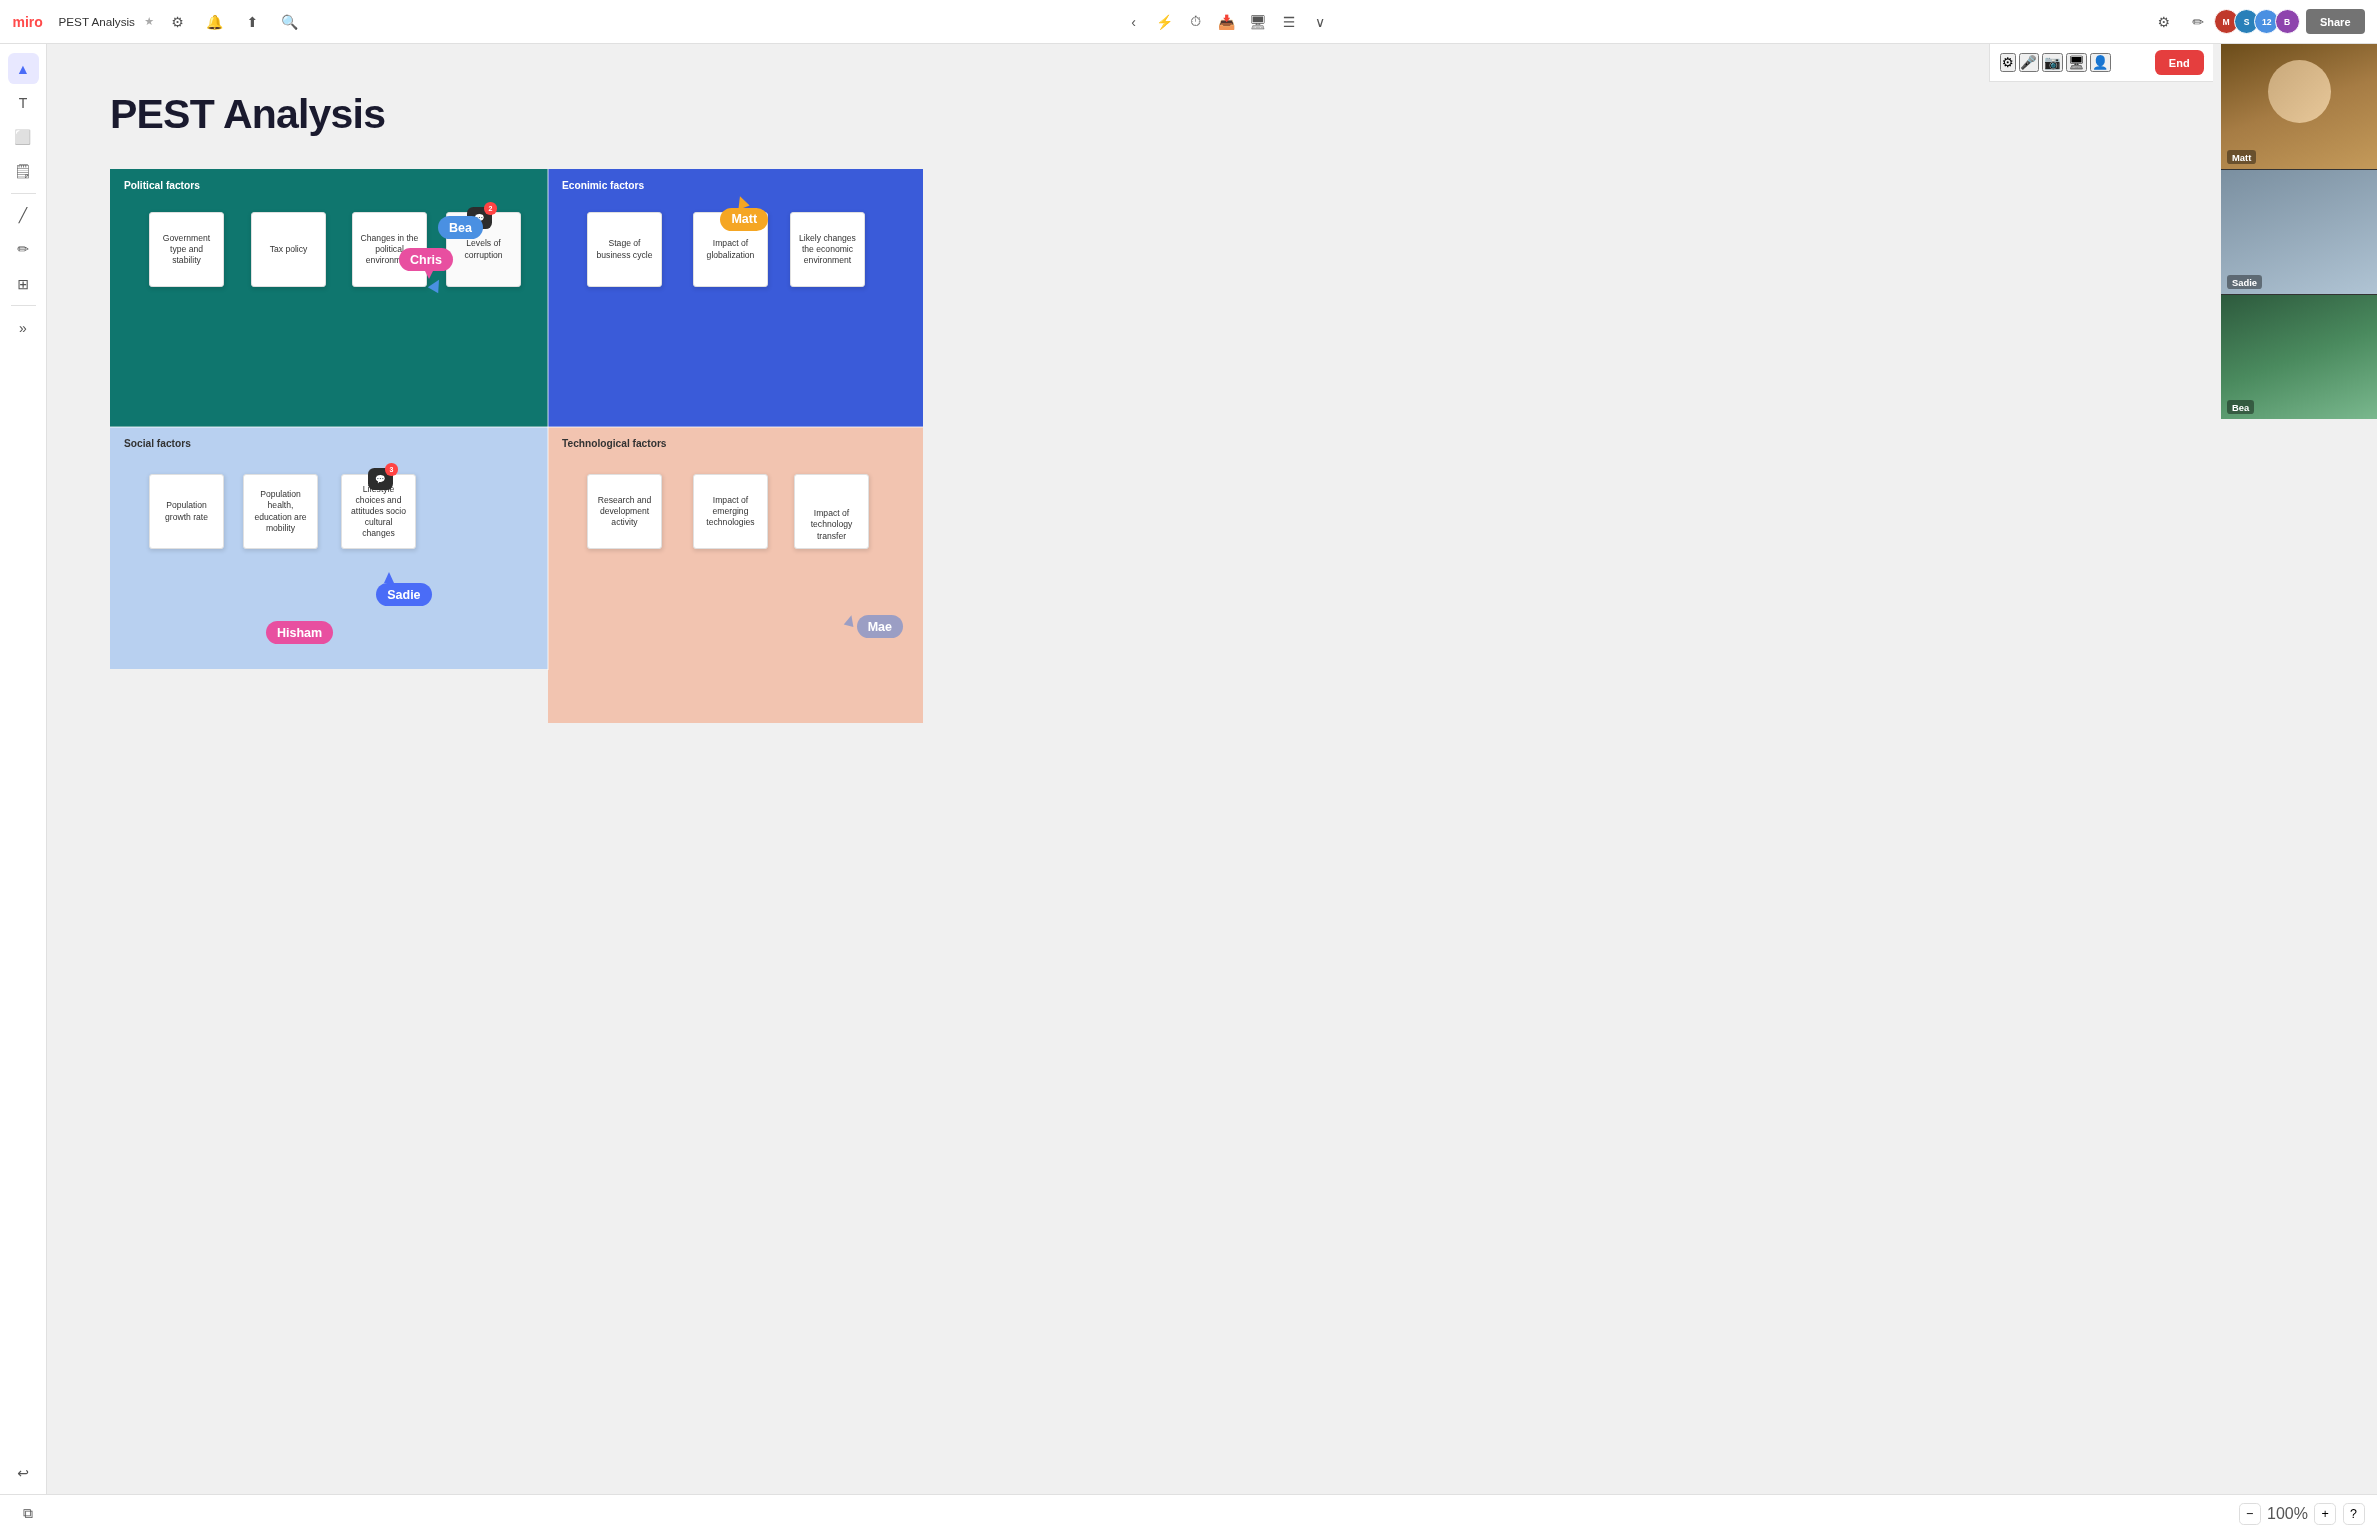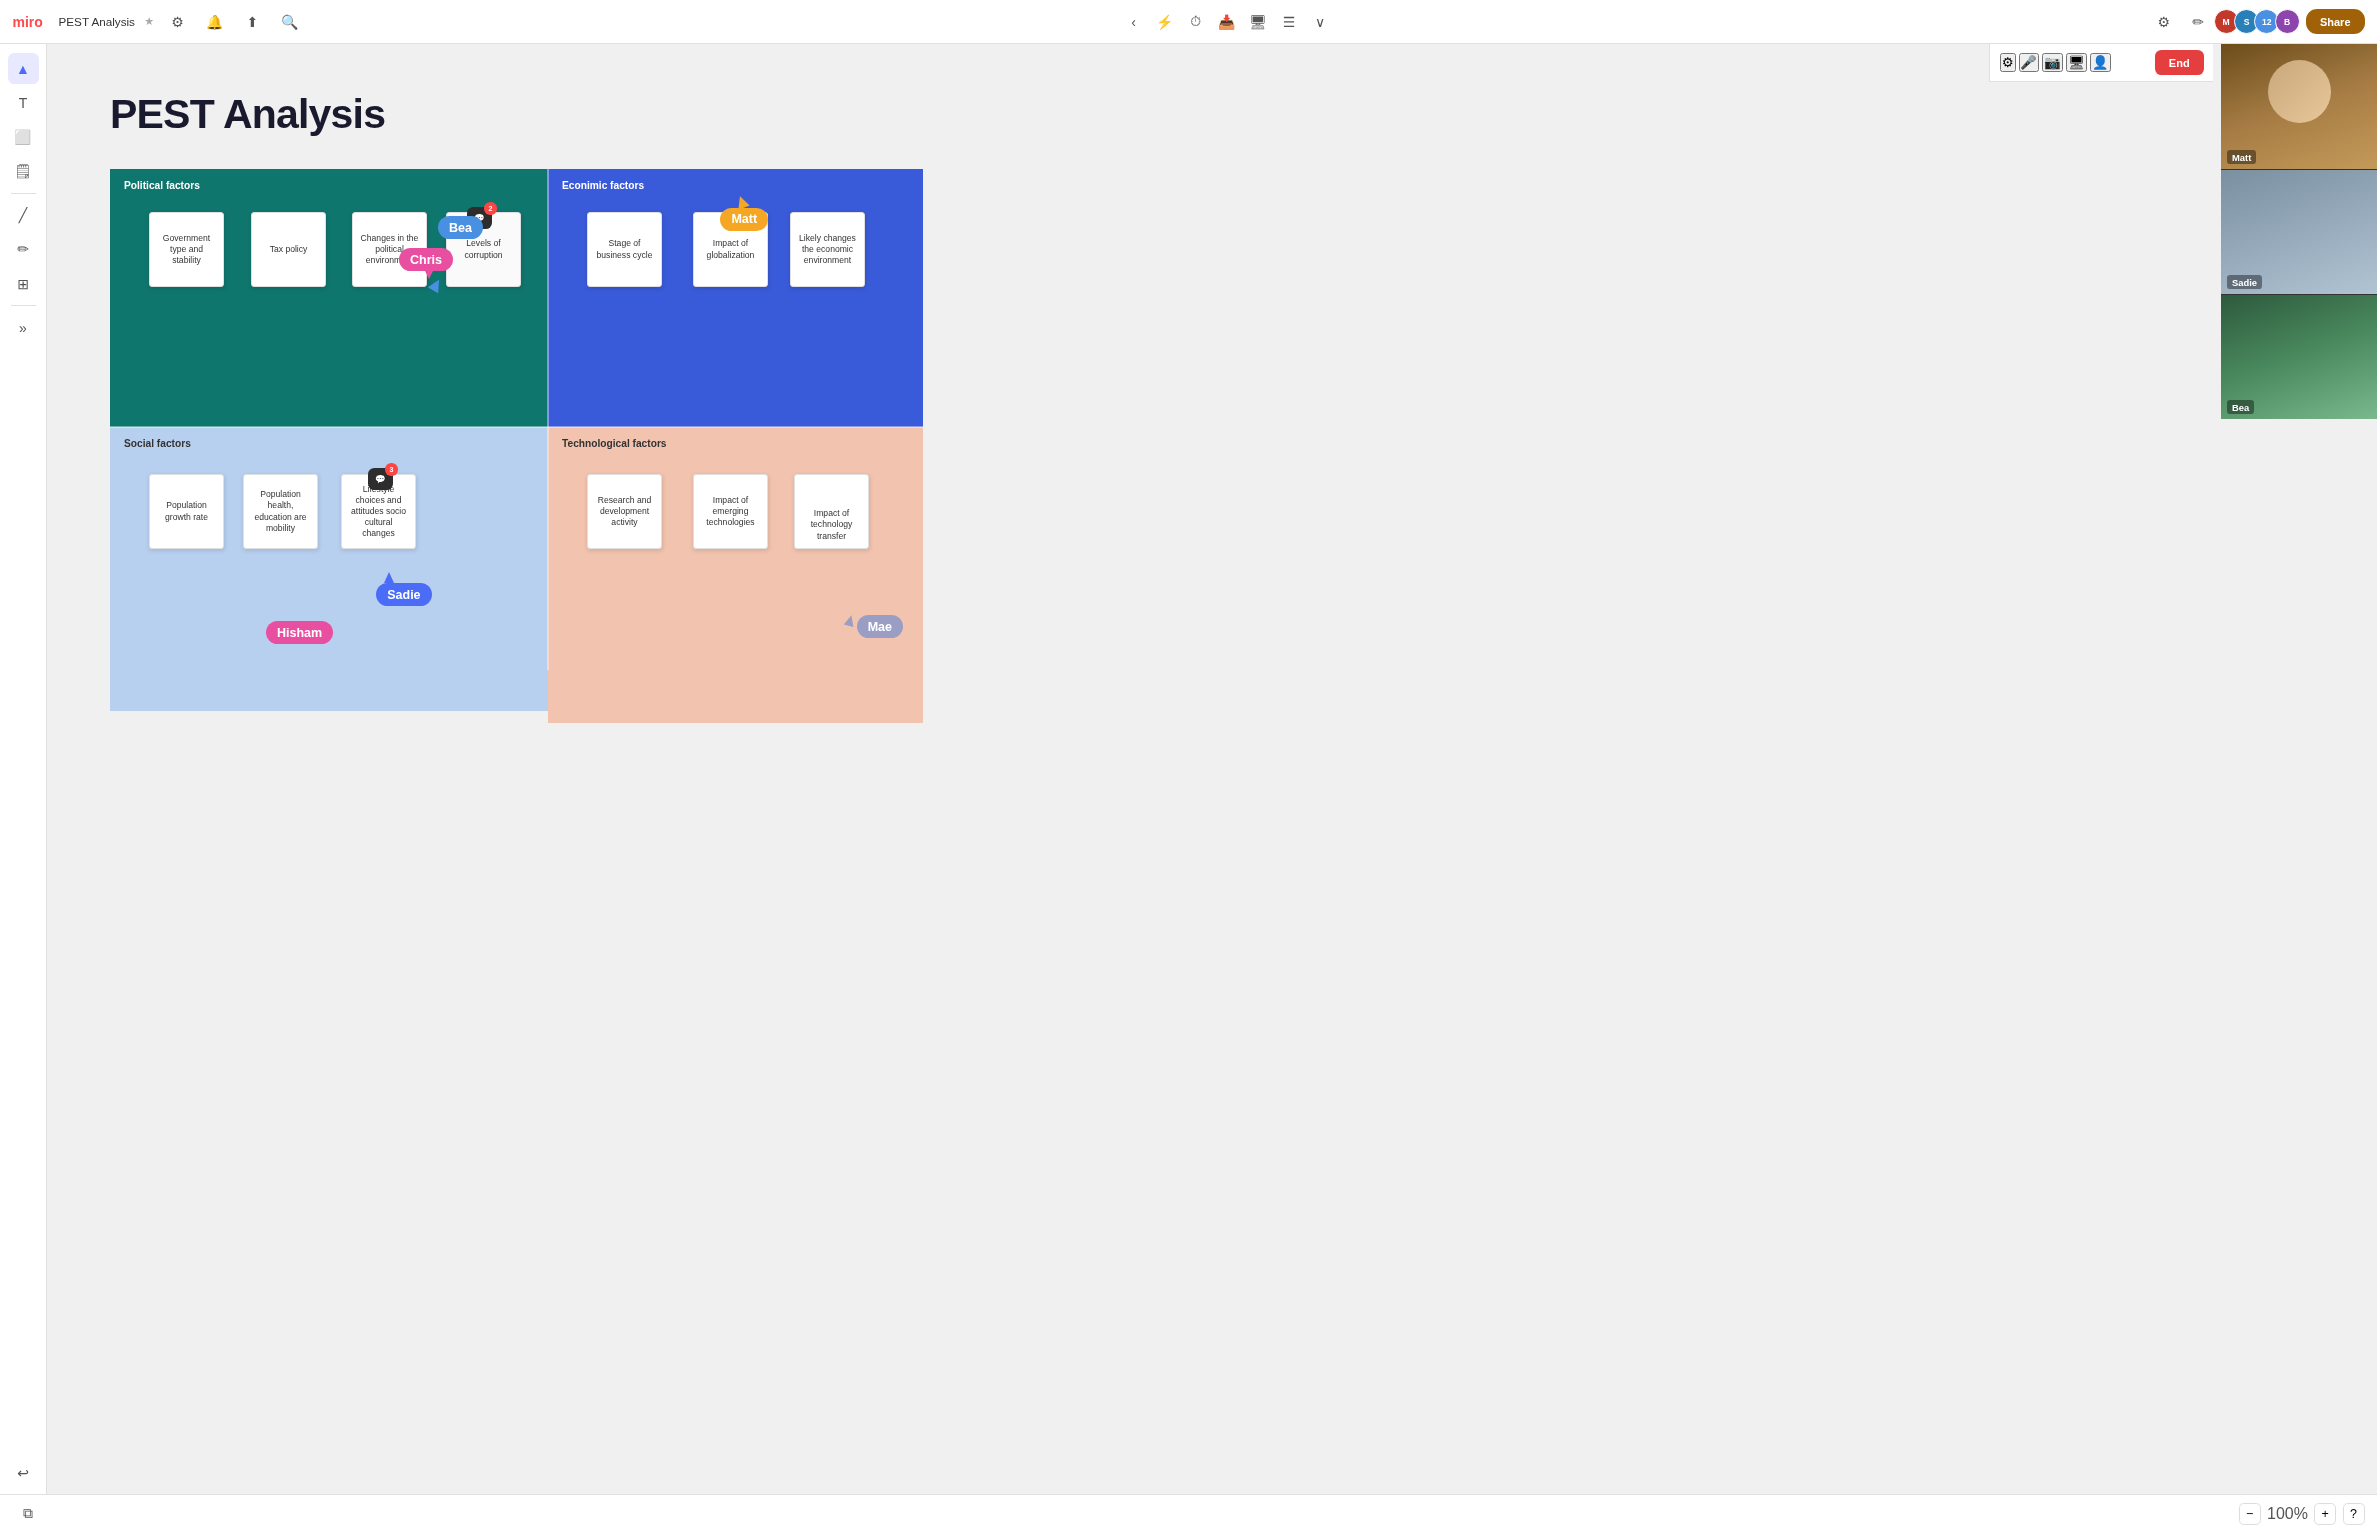--- a/index.html
+++ b/index.html
@@ -27,21 +27,21 @@
       width: 25px; height: 25px; border-radius: 50%; border: 1.6px solid #fff;
       margin-left: -4.7px; object-fit: cover; background: #ccc;
       display: flex; align-items: center; justify-content: center; font-size: 8.6px; color: #fff; font-weight: 600;
     }
     .avatar-count {
       width: 25px; height: 25px; border-radius: 50%; background: #4a90e2; color: #fff;
       font-size: 8.6px; font-weight: 700; display: flex; align-items: center; justify-content: center;
       margin-left: -4.7px; border: 1.6px solid #fff;
     }
     .share-btn {
-      background: #a16207; color: #fff; border: none; border-radius: 11px;
+      background: #737373; color: #fff; border: none; border-radius: 4px;
       padding: 6.3px 14px; font-size: 11px; font-weight: 600; cursor: pointer;
     }
 
     
     #sidebar {
       position: fixed; left: 0; top: 44px; bottom: 0; width: 47px;
       background: #fff; border-right: 0.8px solid #e0e0e0;
       display: flex; flex-direction: column; align-items: center; padding: 9.4px 0; gap: 3.1px; z-index: 99;
     }
     .side-btn {
@@ -270,21 +270,21 @@
       <div class="sticky" style="left:242px;top:43px;">
         <span>Likely changes the economic environment</span>
       </div>
 
       <div style="position:absolute;left:188px;top:27px;">
         <div style="width:0;height:0;border-left:6.3px solid transparent;border-right:6.3px solid transparent;border-bottom:12.5px solid #f5a623;transform:rotate(-20deg);"></div>
         <div class="cursor-label" style="background:#f5a623;left:-15.6px;top:11.7px;">Matt</div>
       </div>
     </div>
 
-    <div style="position:absolute;top:258px;left:0;width:438px;height:284px;background:#b8d0f0;">
+    <div style="position:absolute;top:258px;left:0;width:438px;height:242px;background:#b8d0f0;">
       <div style="padding:11px 14px;font-size:10.2px;font-weight:700;color:#333;">Social factors</div>
 
       <div class="sticky" style="left:39px;top:47px;">
         <span>Population growth rate</span>
       </div>
       <div class="sticky" style="left:133px;top:47px;">
         <span>Population health, education are mobility</span>
       </div>
       <div class="sticky" style="left:231px;top:47px;">
         <span>Lifestyle choices and attitudes socio cultural changes</span>

